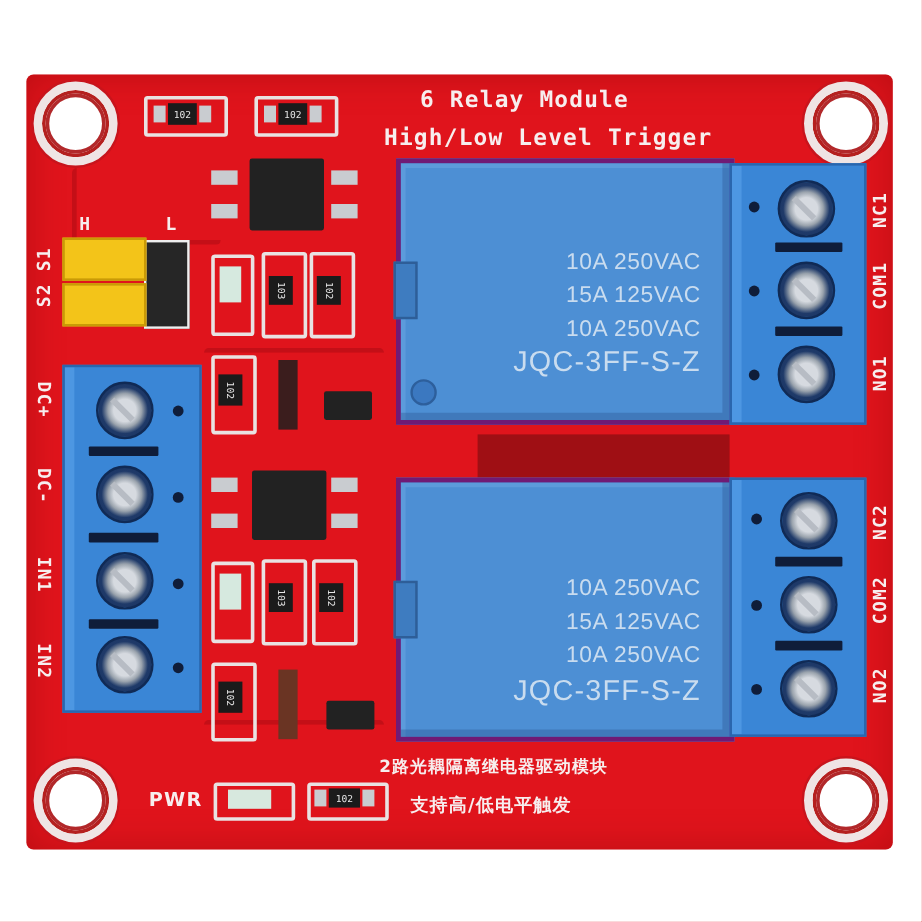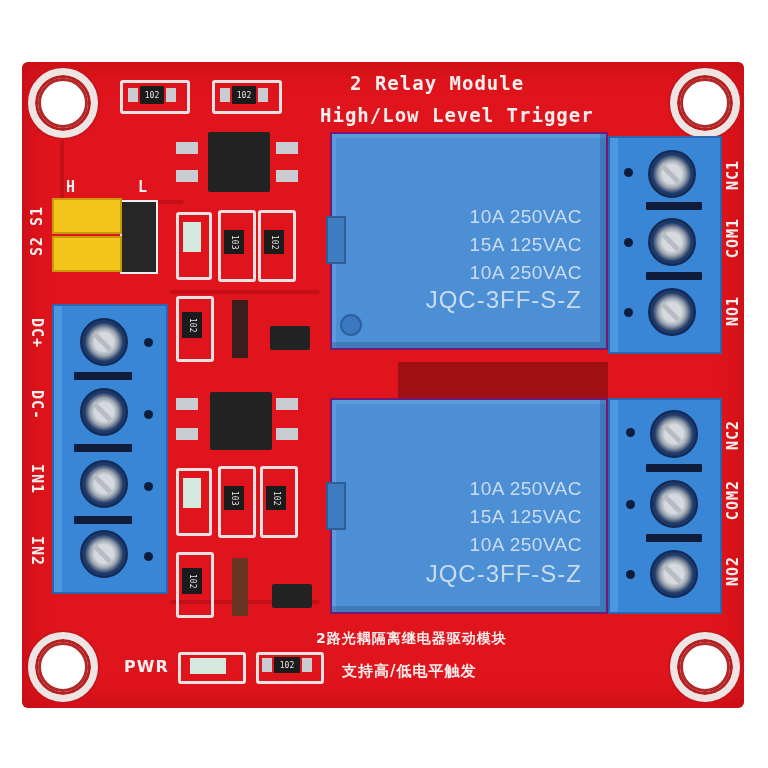--- a/index.html
+++ b/index.html
@@ -7,21 +7,21 @@
   .board{position:absolute;left:22px;top:62px;width:722px;height:646px;background:#e0141c;border-radius:6px;box-shadow:inset 0 0 30px rgba(120,0,0,.35);}
   .trace{position:absolute;border:4px solid #c40f17;border-radius:4px;}
   .hole{position:absolute;width:56px;height:56px;border-radius:50%;background:#ffffff;border:7px solid #efe4e4;box-shadow:0 0 0 3px #b5201f inset, 0 0 0 2px #c8141c;}
   .hole::after{content:"";position:absolute;left:3px;top:3px;right:3px;bottom:3px;border-radius:50%;border:3px solid #b2282a;}
   .silk{position:absolute;color:#f7eeee;font-family:"DejaVu Sans Mono",monospace;font-weight:bold;letter-spacing:1px;}
   .vert{writing-mode:vertical-rl;}
   .title1{left:350px;top:72px;font-size:19px;}
   .title2{left:320px;top:104px;font-size:19px;}
   .cn1{left:316px;top:630px;font-size:14px;font-family:"DejaVu Sans",sans-serif;}
   .cn2{left:342px;top:662px;font-size:15px;font-family:"DejaVu Sans",sans-serif;}
-  .relay{position:absolute;background:#4d8fd4;border:2px solid #701a75;box-shadow:inset -6px -6px 0 rgba(40,80,140,.35), inset 4px 4px 0 rgba(140,190,240,.25);}
+  .relay{position:absolute;background:#4d8fd4;border:4px solid #701a75;box-shadow:inset -6px -6px 0 rgba(40,80,140,.35), inset 4px 4px 0 rgba(140,190,240,.25);}
   .relay .spec{position:absolute;right:24px;color:#c9dcef;font-family:"Liberation Sans",sans-serif;font-size:19px;text-align:right;letter-spacing:.5px;}
   .relay .model{position:absolute;right:24px;color:#c9dcef;font-family:"Liberation Sans",sans-serif;font-size:24px;letter-spacing:1px;}
   .relay .dot{position:absolute;width:18px;height:18px;border-radius:50%;background:#3b78c0;border:2px solid #2d5f9c;}
   .relay .notch{position:absolute;left:-6px;width:16px;height:44px;background:#3e7cc0;border:2px solid #2e5e98;}
   .terminal{position:absolute;background:#3a86d6;border:2px solid #2a66ad;box-shadow:inset 8px 0 0 #4d97e2;}
   .screw{position:absolute;width:44px;height:44px;border-radius:50%;background:radial-gradient(circle,#d6dae0 0 30%,#9aa3ad 45%,#1f3a69 62%,#16305e 100%);border:2px solid #102a55;}
   .screw::before{content:"";position:absolute;left:8px;top:19px;width:24px;height:5px;background:#b7bcc4;transform:rotate(45deg);}
   .slot{position:absolute;height:8px;background:#0f1d3a;border-radius:1px;}
   .hdot{position:absolute;width:9px;height:9px;border-radius:50%;background:#0f1d3a;}
   .smd{position:absolute;background:#1b1b1b;color:#e6e6e6;font-family:"DejaVu Sans Mono",monospace;font-size:8px;display:flex;align-items:center;justify-content:center;}
@@ -39,21 +39,21 @@
 <div class="trace" style="left:60px;top:140px;width:120px;height:60px;border-width:0 0 4px 4px;"></div>
 <div class="trace" style="left:170px;top:290px;width:150px;height:30px;border-width:4px 0 0 0;"></div>
 <div class="trace" style="left:170px;top:600px;width:150px;height:30px;border-width:4px 0 0 0;"></div>
 <div style="position:absolute;left:398px;top:362px;width:210px;height:36px;background:#6a0b0e;opacity:.55;"></div>
 
 <div class="hole" style="left:28px;top:68px;"></div>
 <div class="hole" style="left:670px;top:68px;"></div>
 <div class="hole" style="left:28px;top:632px;"></div>
 <div class="hole" style="left:670px;top:632px;"></div>
 
-<div class="silk title1">2 Relay Module</div>
+<div class="silk title1">6 Relay Module</div>
 <div class="silk title2">High/Low Level Trigger</div>
 <div class="silk cn1">2路光耦隔离继电器驱动模块</div>
 <div class="silk cn2">支持高/低电平触发</div>
 
 <div class="outline" style="left:120px;top:80px;width:64px;height:28px;"></div>
 <div class="pad" style="left:128px;top:88px;width:10px;height:14px;"></div>
 <div class="pad" style="left:166px;top:88px;width:10px;height:14px;"></div>
 <div class="smd" style="left:140px;top:86px;width:24px;height:18px;">102</div>
 
 <div class="outline" style="left:212px;top:80px;width:64px;height:28px;"></div>

